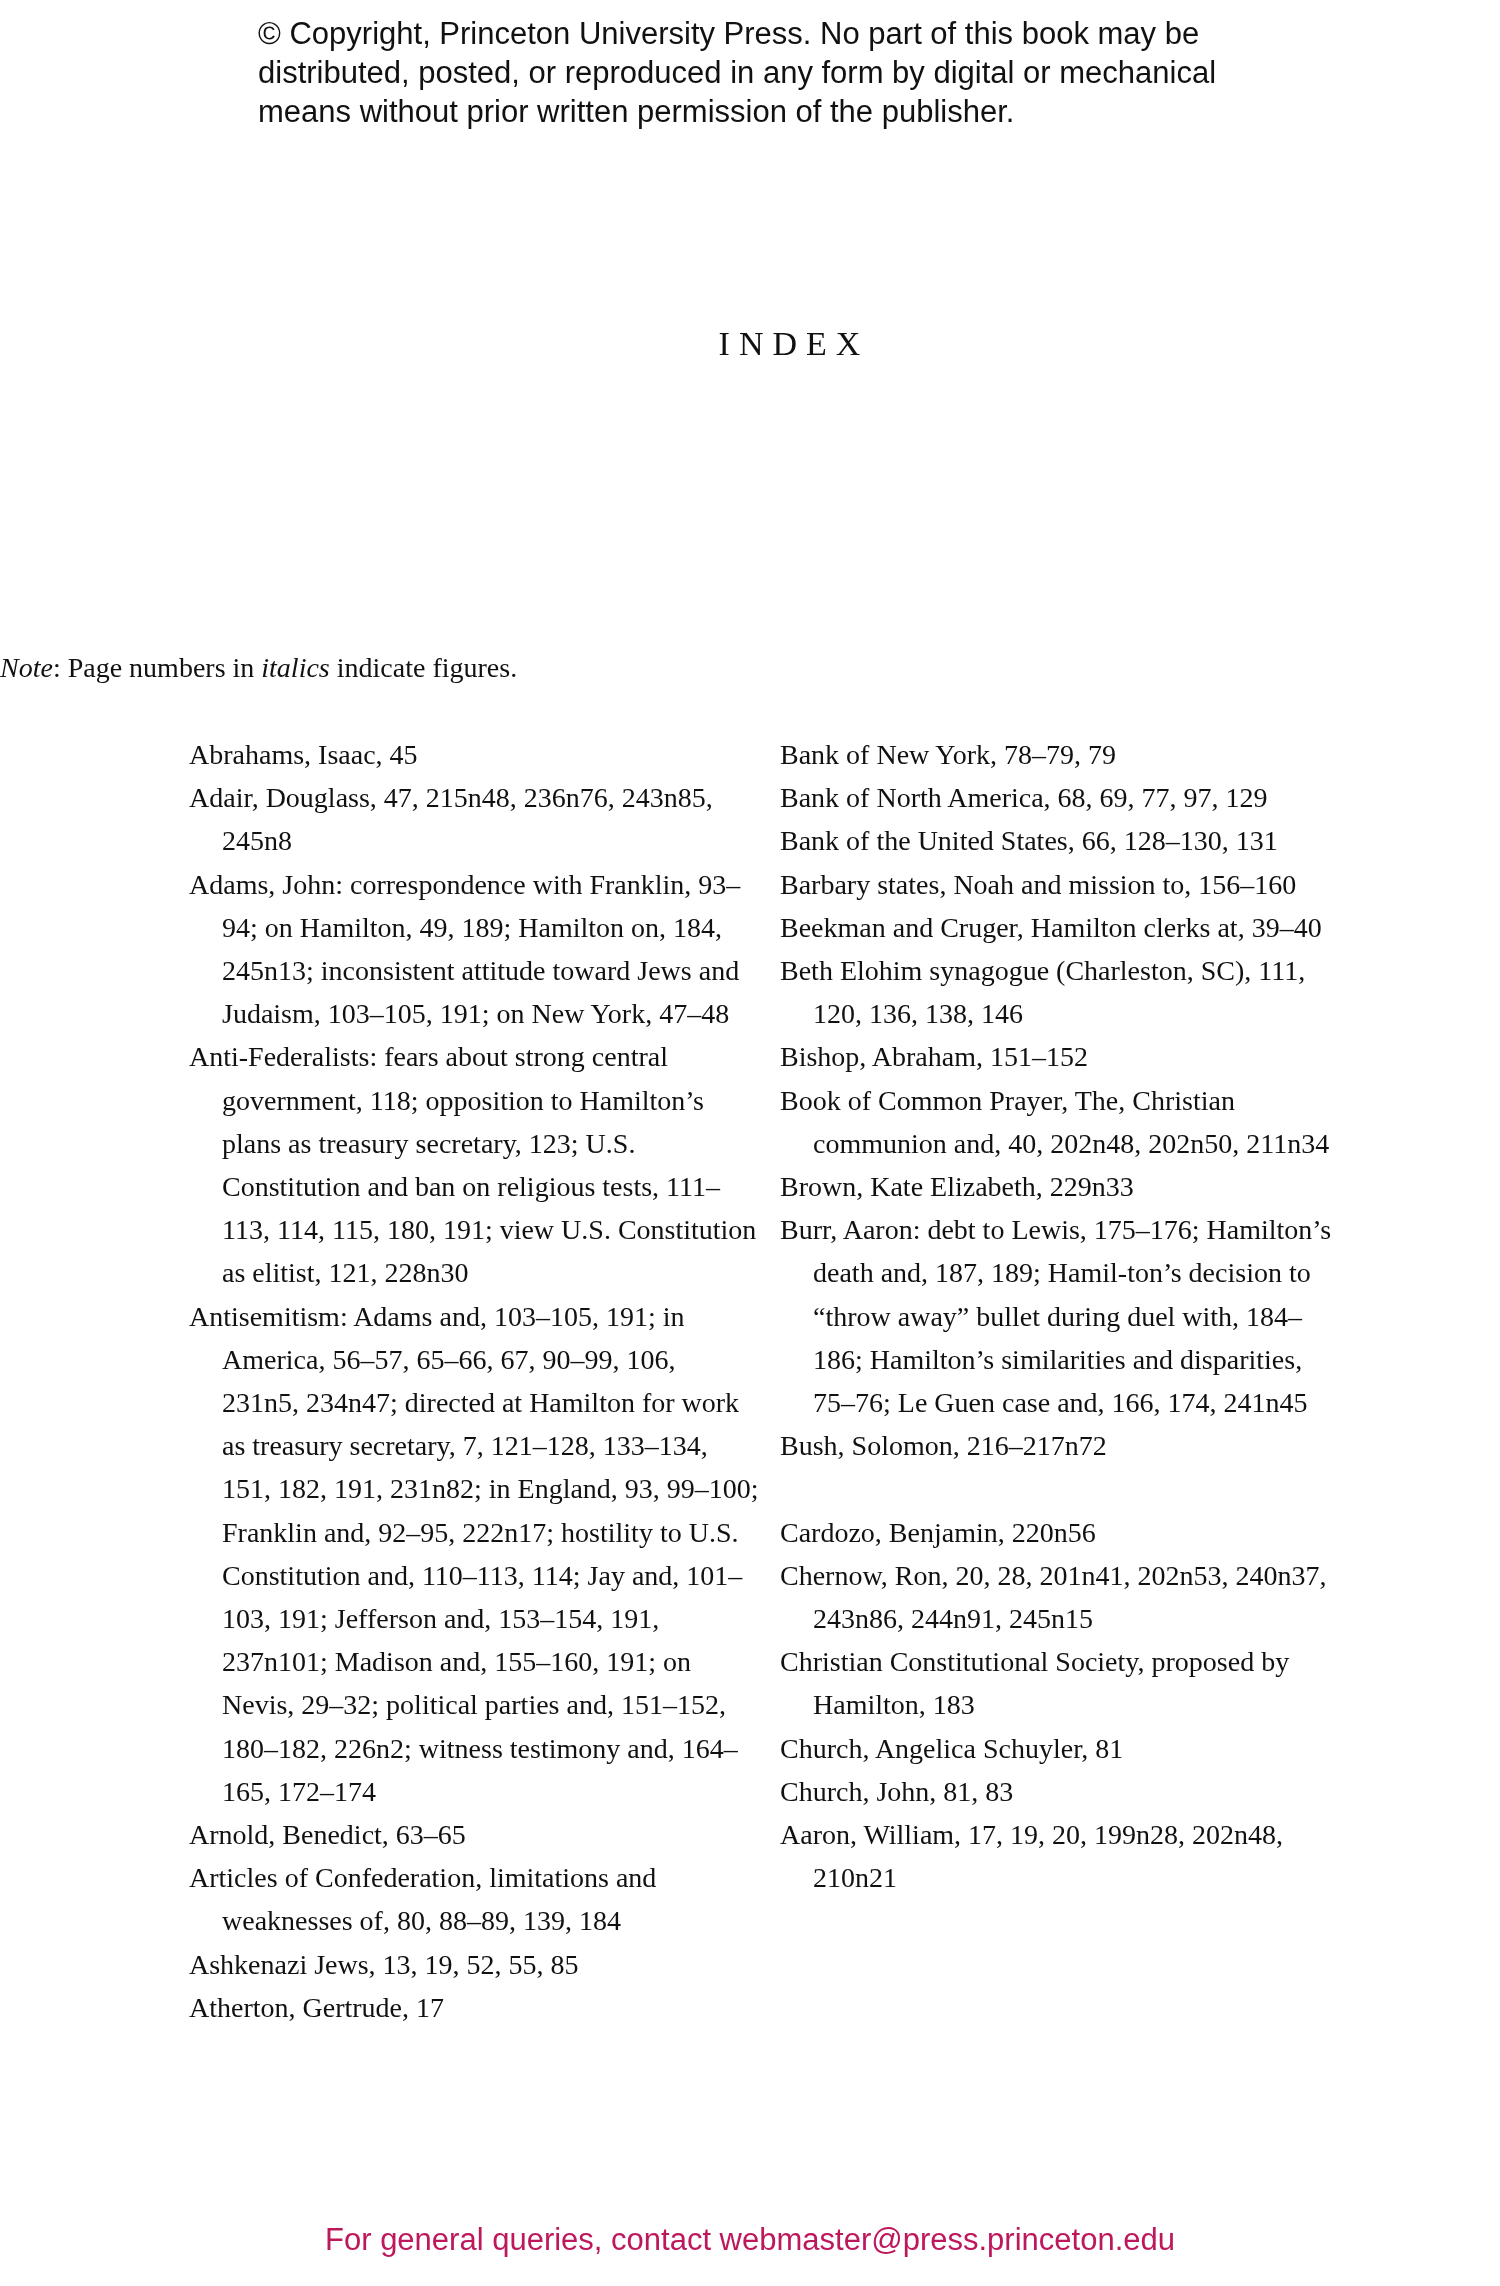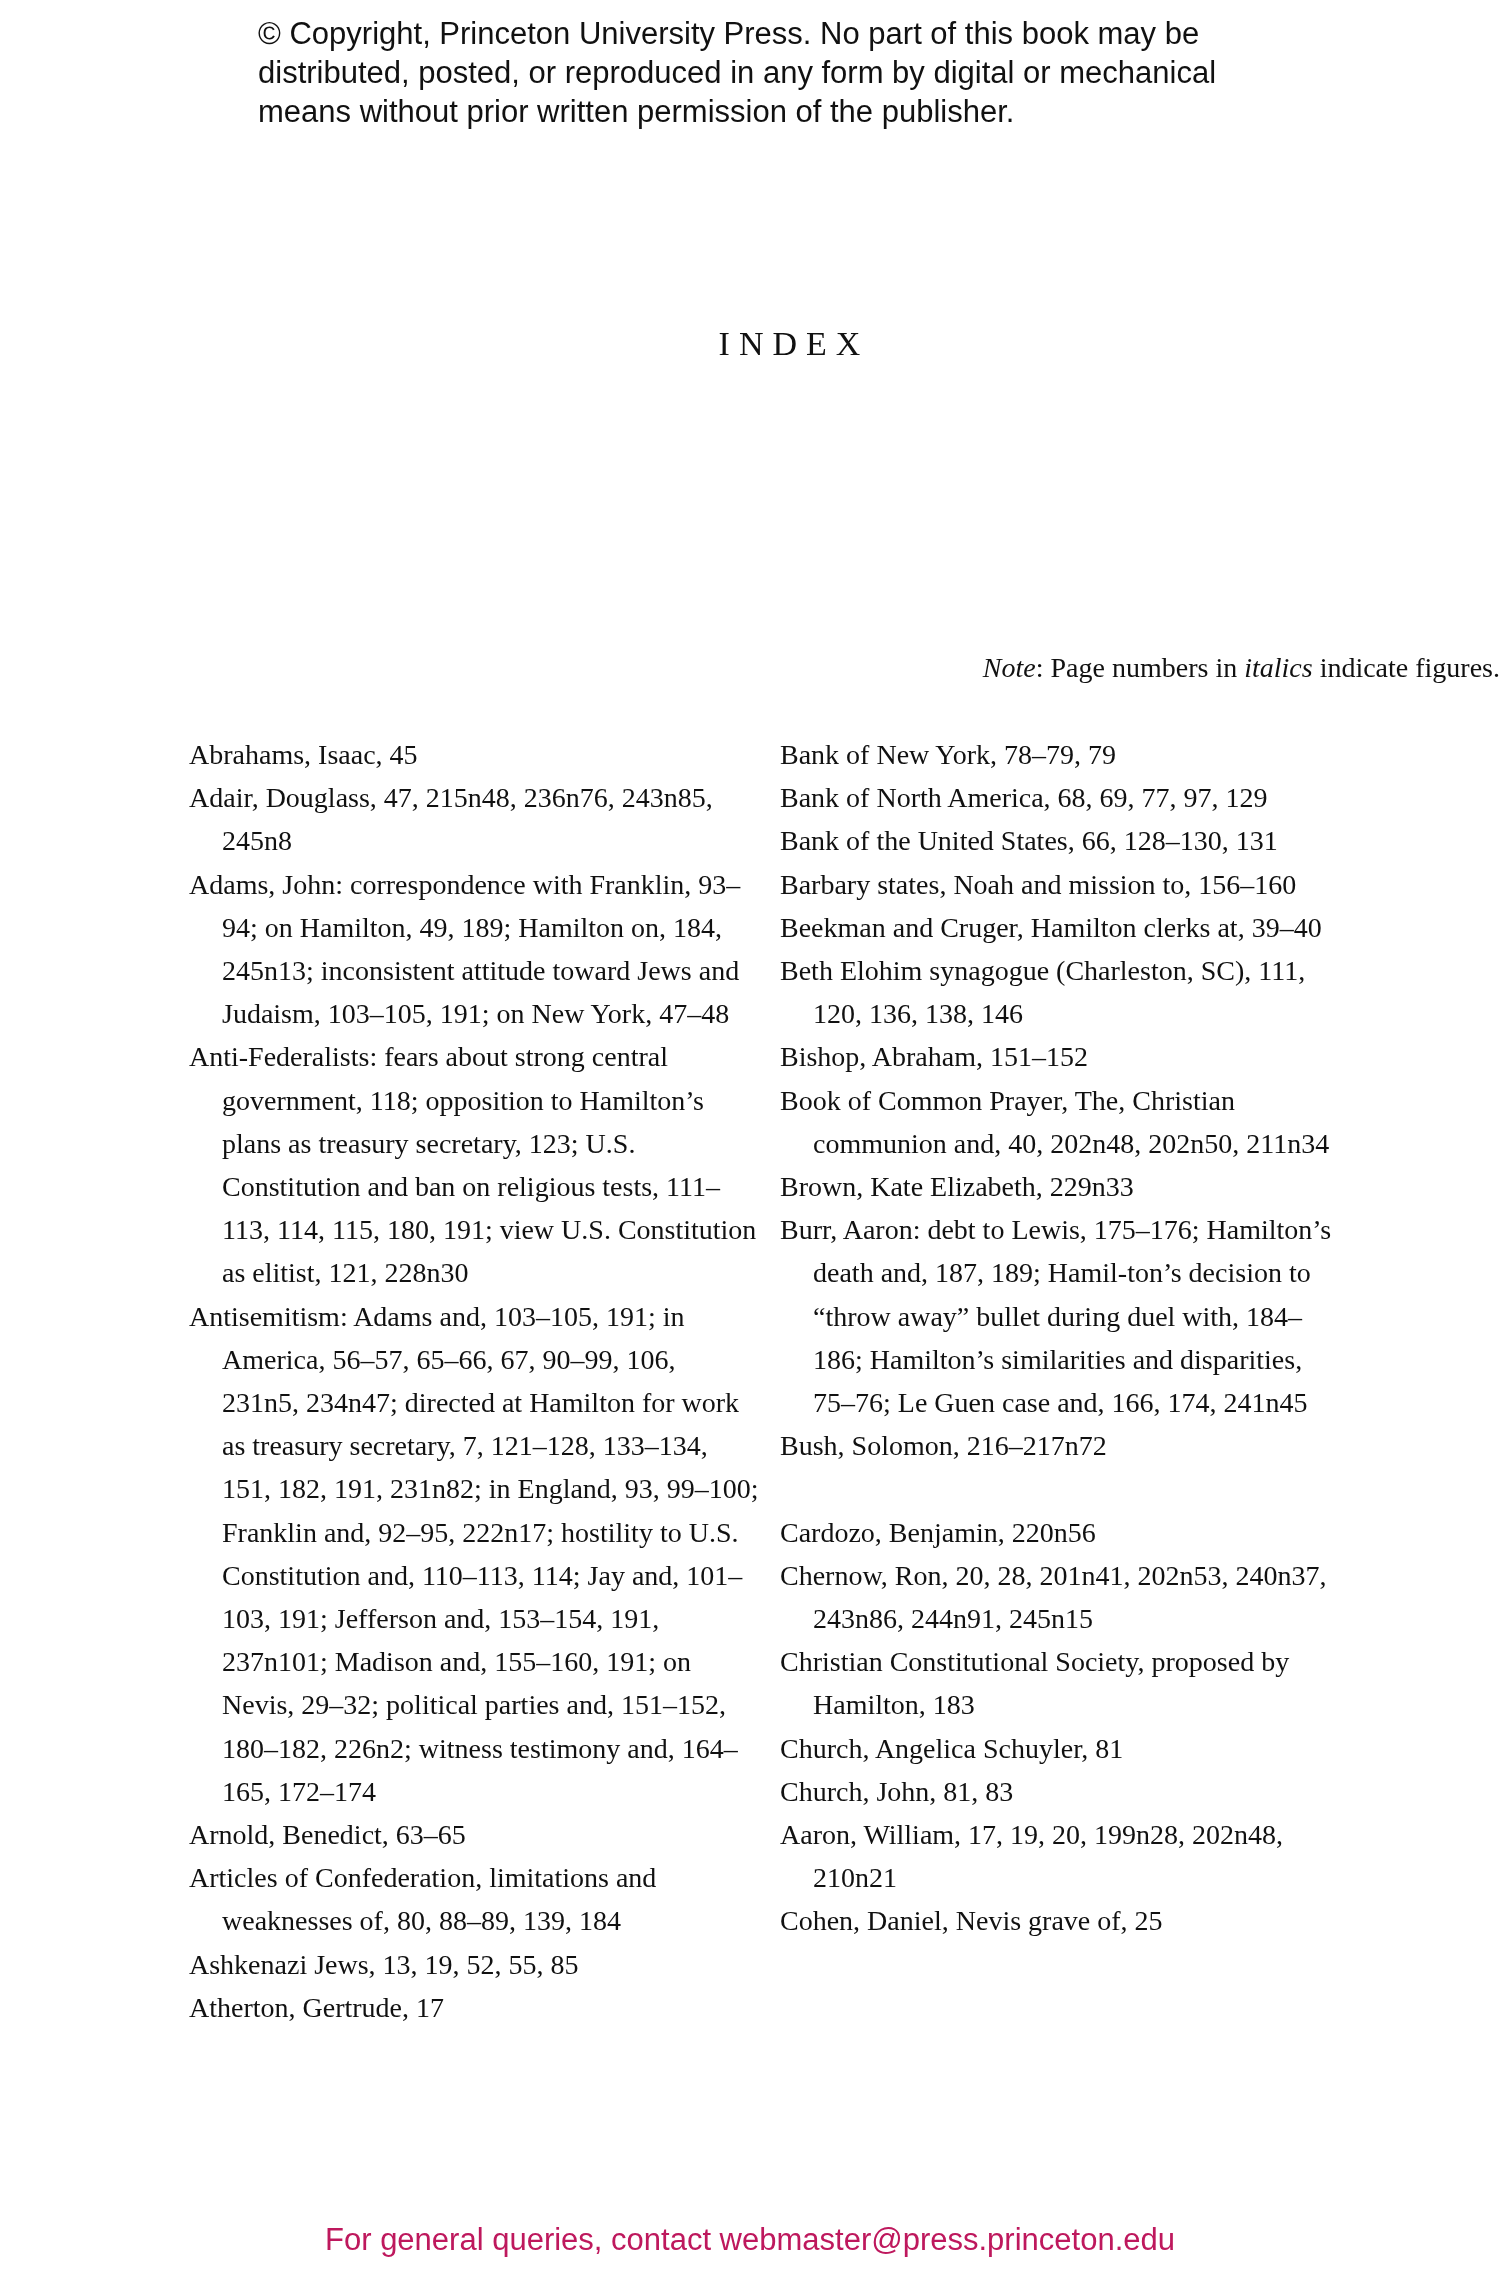--- a/index.html
+++ b/index.html
@@ -6,21 +6,21 @@
     body { width: 1500px; height: 2286px; position: relative; overflow: hidden; color: #111; }
     .copyright {
       position: absolute; left: 258px; top: 14px; width: 1020px;
       font-family: Liberation Sans, sans-serif; font-size: 31px; line-height: 39px; color: #111;
     }
     .index-title {
       position: absolute; left: 0; width: 1500px; top: 325px; text-align: center;
       font-family: "Liberation Serif", serif; font-size: 34px; letter-spacing: 9px; color: #111; padding-left: 44px;
     }
     .note {
-      position: absolute; left: 0; width: 1500px; top: 652px; text-align: right;
+      position: absolute; left: 0; width: 1500px; top: 652px; text-align: left;
       font-family: "Liberation Serif", serif; font-size: 28px; color: #111;
     }
     .note i { font-style: italic; }
     .col {
       position: absolute; top: 733px; width: 570px;
       font-family: "Liberation Serif", serif; font-size: 28px; line-height: 43.2px; color: #111;
     }
     .col.left { left: 189px; }
     .col.right { left: 780px; width: 560px; }
     .entry { padding-left: 33px; text-indent: -33px; }
@@ -64,16 +64,15 @@
   <div class="entry"><span>Brown, Kate Elizabeth, 229n33</span></div>
   <div class="entry"><span>Burr, Aaron: debt to Lewis, 175–176; Hamilton’s death and, 187, 189; Hamil-ton’s decision to “throw away” bullet during duel with, 184–186; Hamilton’s similarities and disparities, 75–76; Le Guen case and, 166, 174, 241n45</span></div>
   <div class="entry"><span>Bush, Solomon, 216–217n72</span></div>
   <div class="spacer"></div>
   <div class="entry"><span>Cardozo, Benjamin, 220n56</span></div>
   <div class="entry"><span>Chernow, Ron, 20, 28, 201n41, 202n53, 240n37, 243n86, 244n91, 245n15</span></div>
   <div class="entry"><span>Christian Constitutional Society, proposed by Hamilton, 183</span></div>
   <div class="entry"><span>Church, Angelica Schuyler, 81</span></div>
   <div class="entry"><span>Church, John, 81, 83</span></div>
   <div class="entry"><span>Aaron, William, 17, 19, 20, 199n28, 202n48, 210n21</span></div>
-  <div class="entry"><span>Cohen, Daniel, Nevis grave of, 25</span></div>
 </div>
 
 <div class="footer">For general queries, contact webmaster@press.princeton.edu</div>
 
 </body></html>

